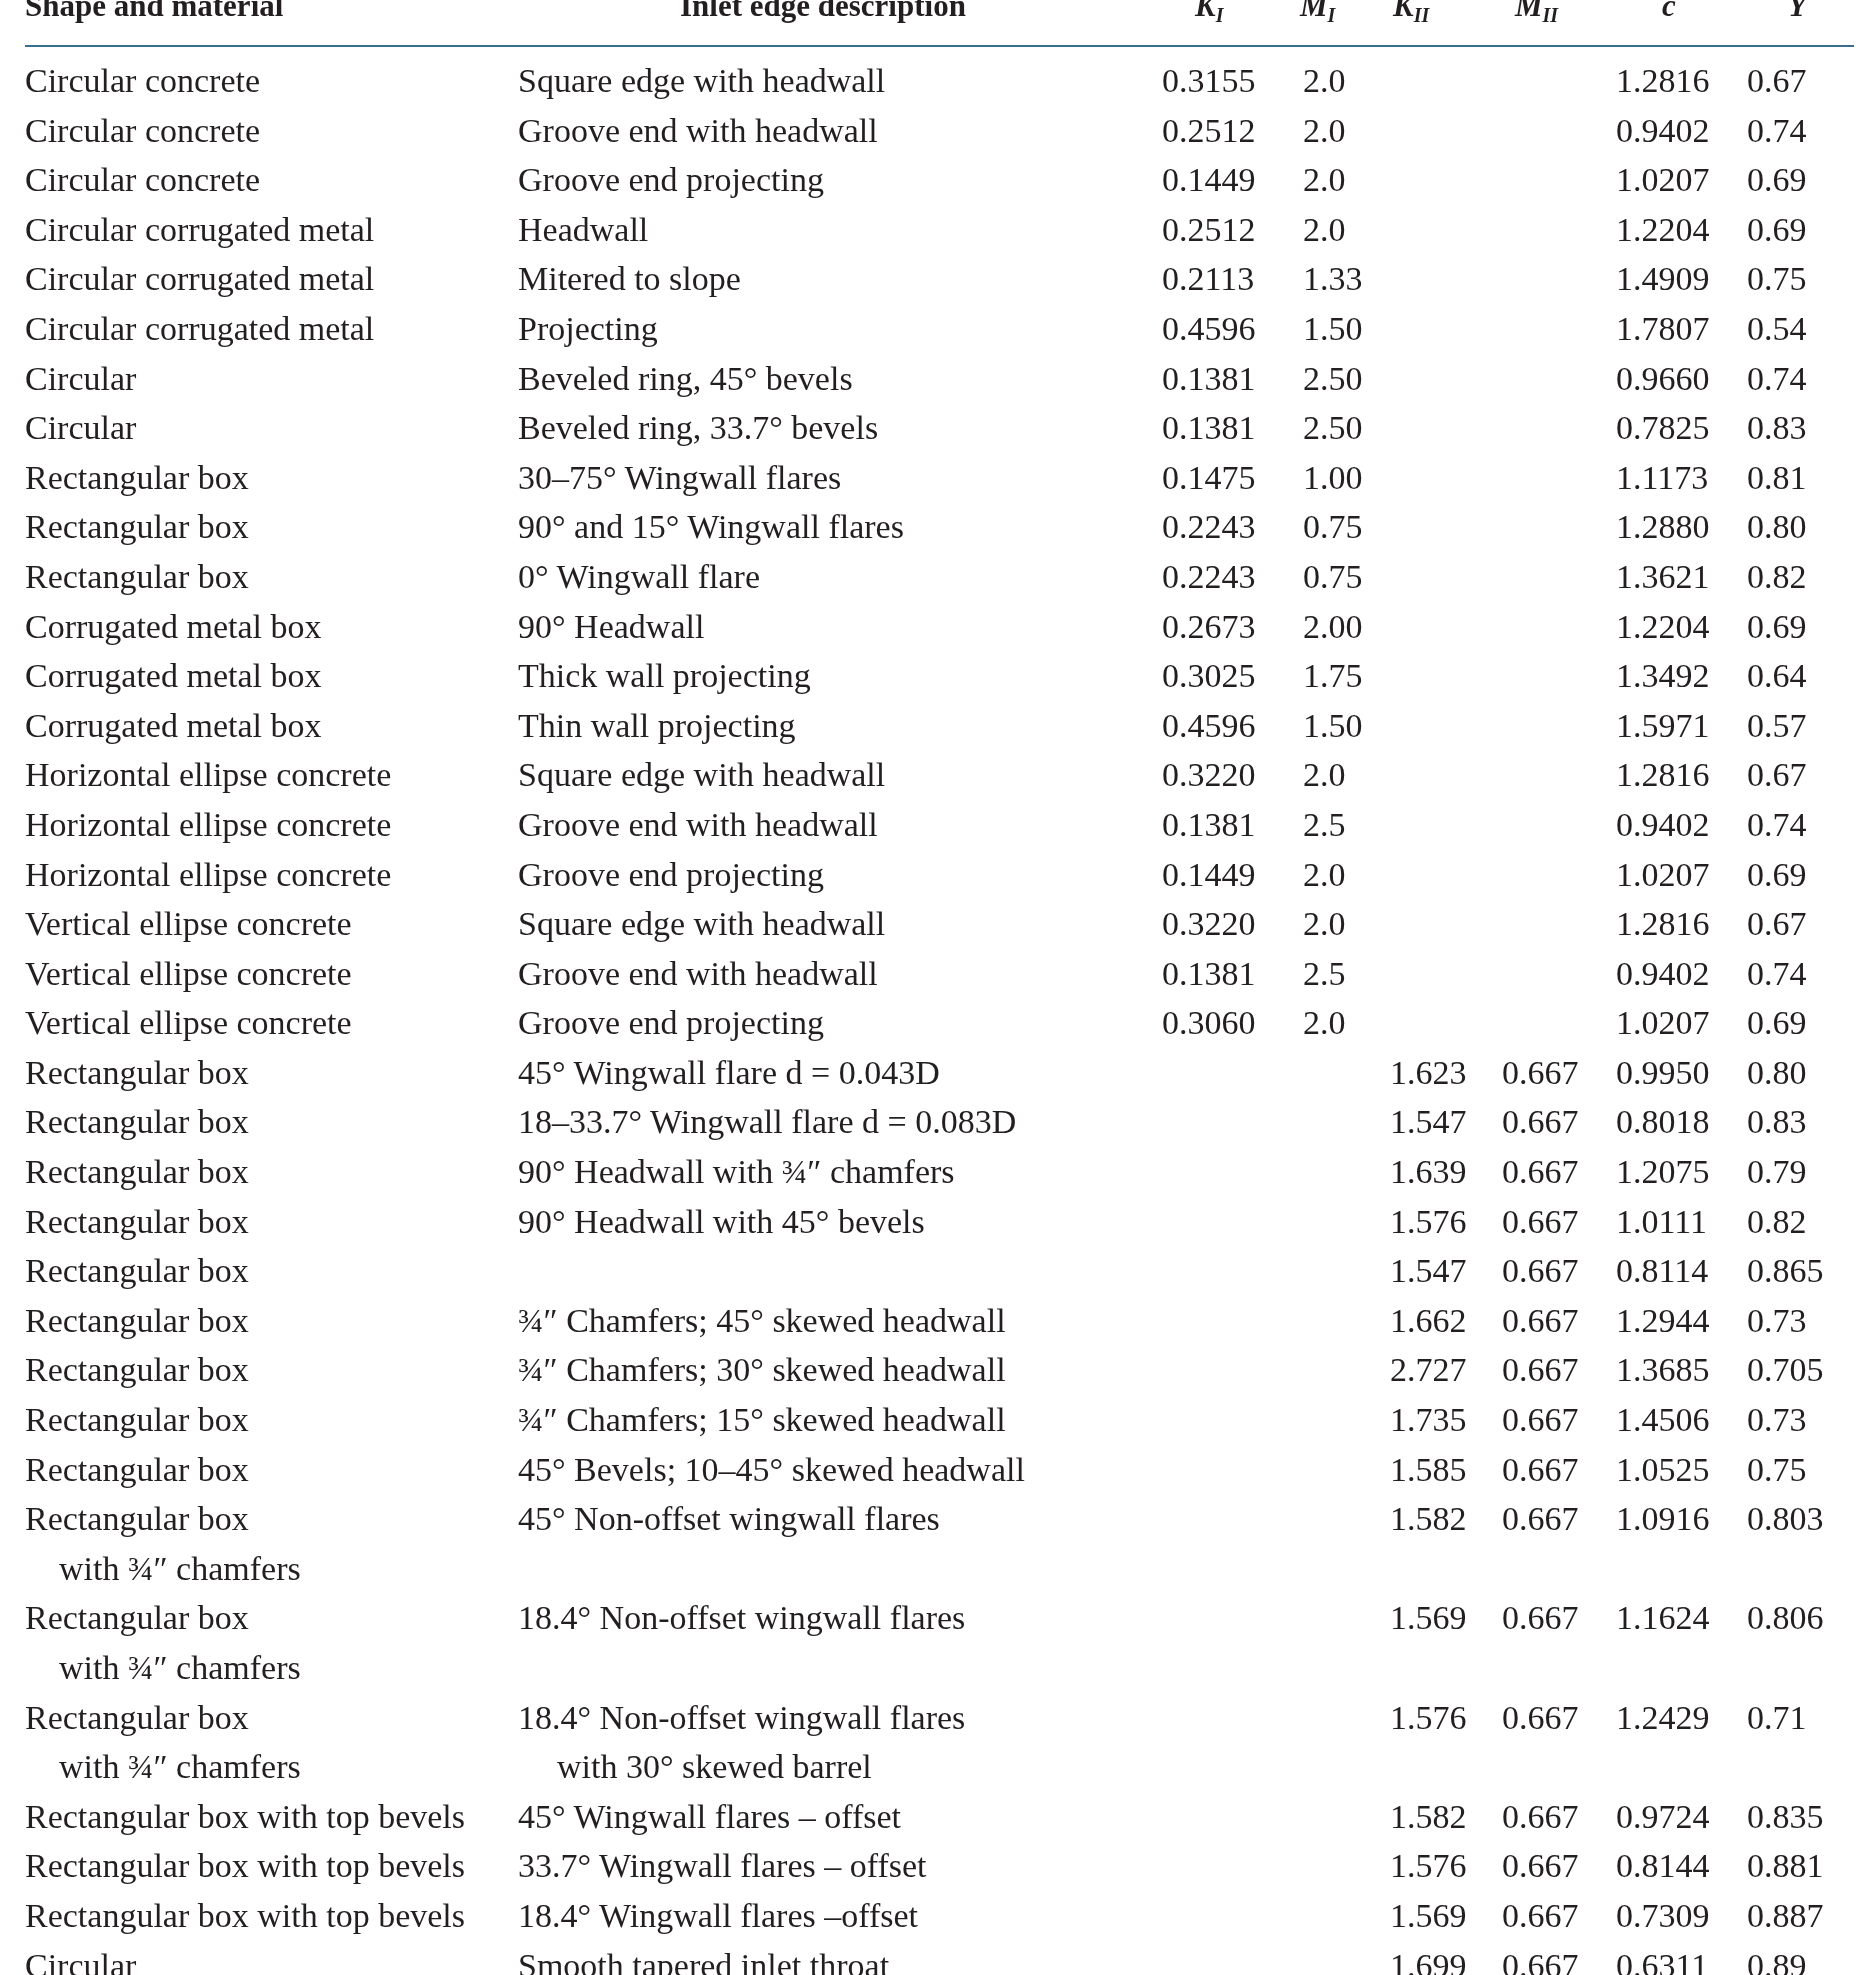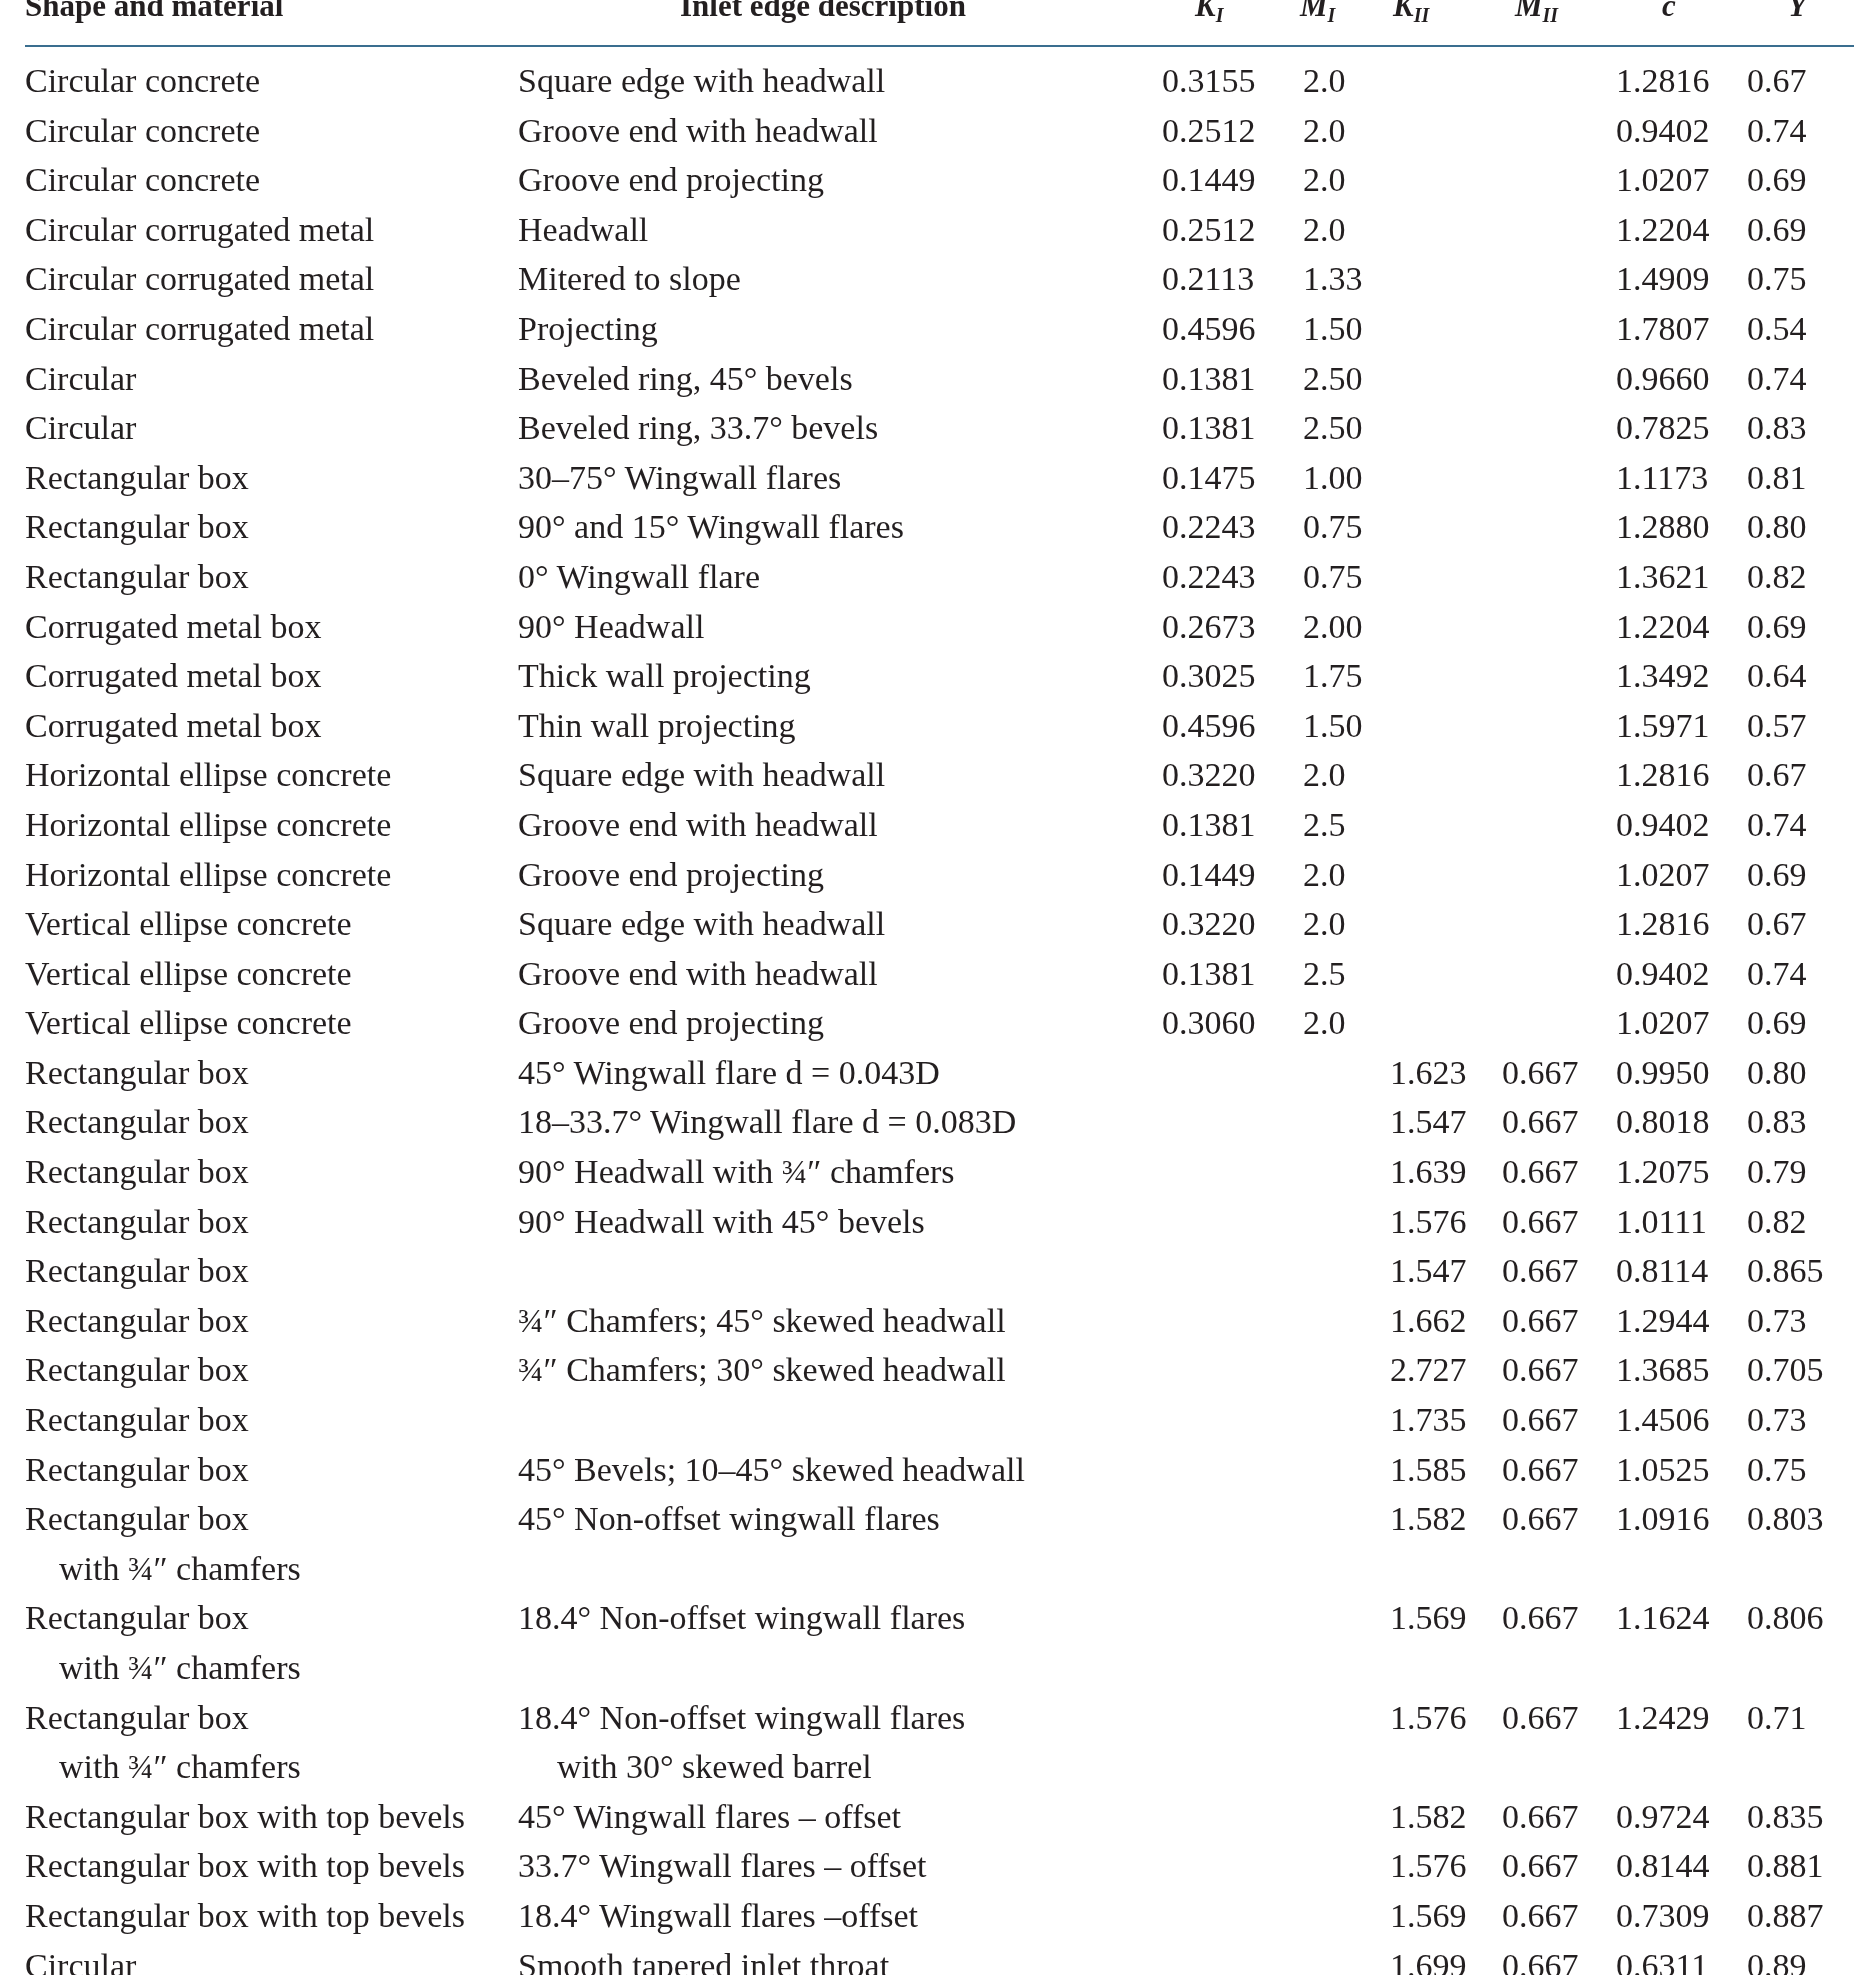--- a/index.html
+++ b/index.html
@@ -306,20 +306,21 @@
       <span class="cell c-desc">¾″ Chamfers; 30° skewed headwall</span>
       <span class="cell c-ki"></span>
       <span class="cell c-mi"></span>
       <span class="cell c-kii">2.727</span>
       <span class="cell c-mii">0.667</span>
       <span class="cell c-c">1.3685</span>
       <span class="cell c-y">0.705</span>
     </div>
     <div class="row">
       <span class="cell c-shape">Rectangular box</span>
+      <span class="cell c-desc">¾″ Chamfers; 15° skewed headwall</span>
       <span class="cell c-ki"></span>
       <span class="cell c-mi"></span>
       <span class="cell c-kii">1.735</span>
       <span class="cell c-mii">0.667</span>
       <span class="cell c-c">1.4506</span>
       <span class="cell c-y">0.73</span>
     </div>
     <div class="row">
       <span class="cell c-shape">Rectangular box</span>
       <span class="cell c-desc">45° Bevels; 10–45° skewed headwall</span>

